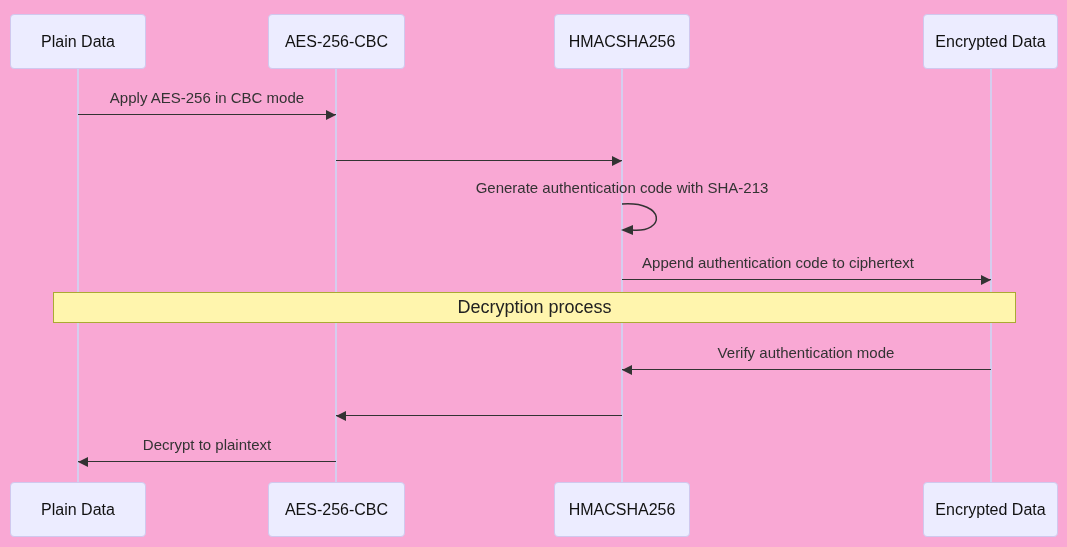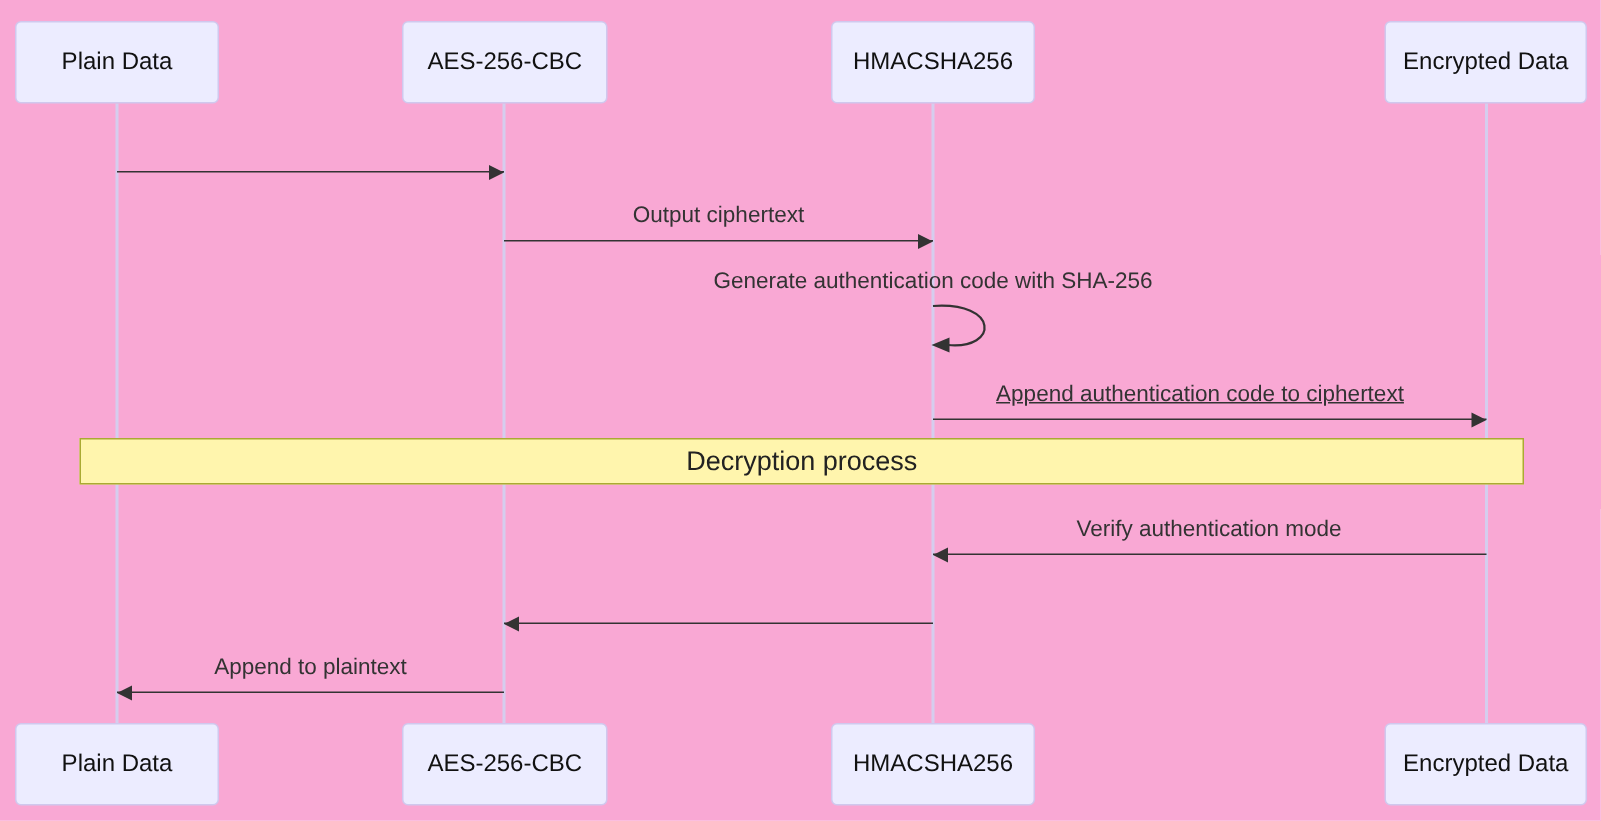--- a/index.html
+++ b/index.html
@@ -96,47 +96,47 @@
   <div class="lifeline" style="left:77px;"></div>
   <div class="lifeline" style="left:335px;"></div>
   <div class="lifeline" style="left:621px;"></div>
   <div class="lifeline" style="left:990px;"></div>
 
   <div class="actor" style="left:10px;top:14px;width:136px;">Plain Data</div>
   <div class="actor" style="left:268px;top:14px;width:137px;">AES-256-CBC</div>
   <div class="actor" style="left:554px;top:14px;width:136px;">HMACSHA256</div>
   <div class="actor" style="left:923px;top:14px;width:135px;">Encrypted Data</div>
 
+  <div class="msg-label" style="left:27px;top:88px;width:360px;">Apply AES-256 in CBC mode</div>
   <div class="msg-line" style="left:78px;top:114px;width:258px;"></div>
   <div class="arrow-right" style="left:326px;top:110px;"></div>
 
-  <div class="msg-label" style="left:299px;top:134px;width:360px;">Output ciphertext</div>
   <div class="msg-line" style="left:336px;top:160px;width:286px;"></div>
   <div class="arrow-right" style="left:612px;top:156px;"></div>
 
-  <div class="msg-label" style="left:442px;top:178px;width:360px;">Generate authentication code with SHA-256</div>
+  <div class="msg-label" style="left:442px;top:178px;width:360px;">Generate authentication code with SHA-213</div>
   <svg class="selfloop" style="left:600px;top:196px;" width="80" height="46" viewBox="0 0 80 46">
     <path d="M 22 8 C 66 5, 66 37, 32 34" fill="none" stroke="#333333" stroke-width="1.5"></path>
     <polygon points="21,34 33,29 33,39" fill="#333333"></polygon>
   </svg>
 
-  <div class="msg-label" style="left:620px;top:253px;width:360px;text-decoration:underline;">Append authentication code to ciphertext</div>
+  <div class="msg-label" style="left:598px;top:253px;width:360px;">Append authentication code to ciphertext</div>
   <div class="msg-line" style="left:622px;top:279px;width:369px;"></div>
   <div class="arrow-right" style="left:981px;top:275px;"></div>
 
   <div class="note" style="left:53px;top:292px;width:963px;height:31px;line-height:29px;">Decryption process</div>
 
   <div class="msg-label" style="left:626px;top:343px;width:360px;">Verify authentication mode</div>
   <div class="msg-line" style="left:622px;top:369px;width:369px;"></div>
   <div class="arrow-left" style="left:622px;top:365px;"></div>
 
   <div class="msg-line" style="left:336px;top:415px;width:286px;"></div>
   <div class="arrow-left" style="left:336px;top:411px;"></div>
 
-  <div class="msg-label" style="left:27px;top:435px;width:360px;">Append to plaintext</div>
+  <div class="msg-label" style="left:27px;top:435px;width:360px;">Decrypt to plaintext</div>
   <div class="msg-line" style="left:78px;top:461px;width:258px;"></div>
   <div class="arrow-left" style="left:78px;top:457px;"></div>
 
   <div class="actor" style="left:10px;top:482px;width:136px;">Plain Data</div>
   <div class="actor" style="left:268px;top:482px;width:137px;">AES-256-CBC</div>
   <div class="actor" style="left:554px;top:482px;width:136px;">HMACSHA256</div>
   <div class="actor" style="left:923px;top:482px;width:135px;">Encrypted Data</div>
 
 </div>
 

